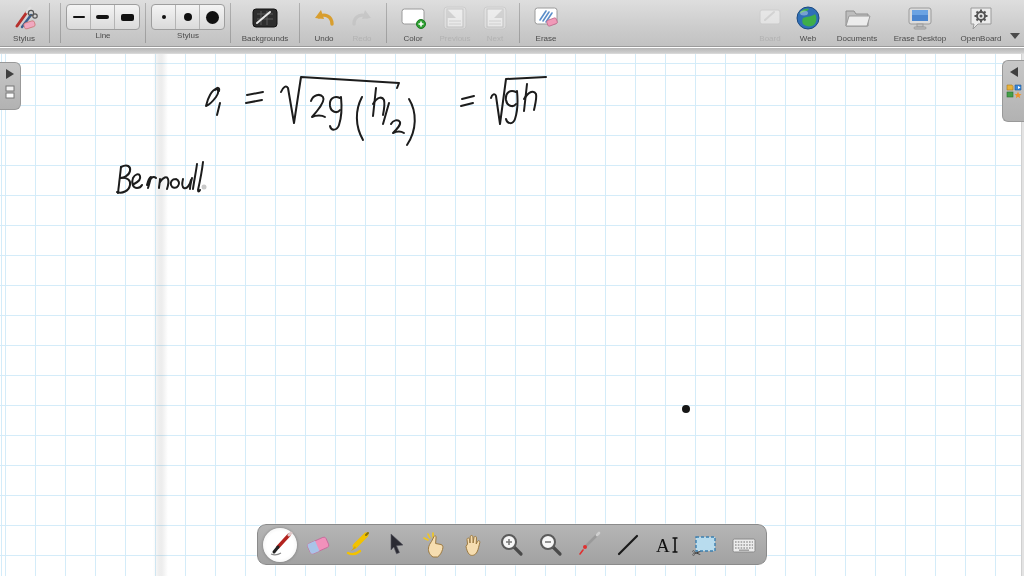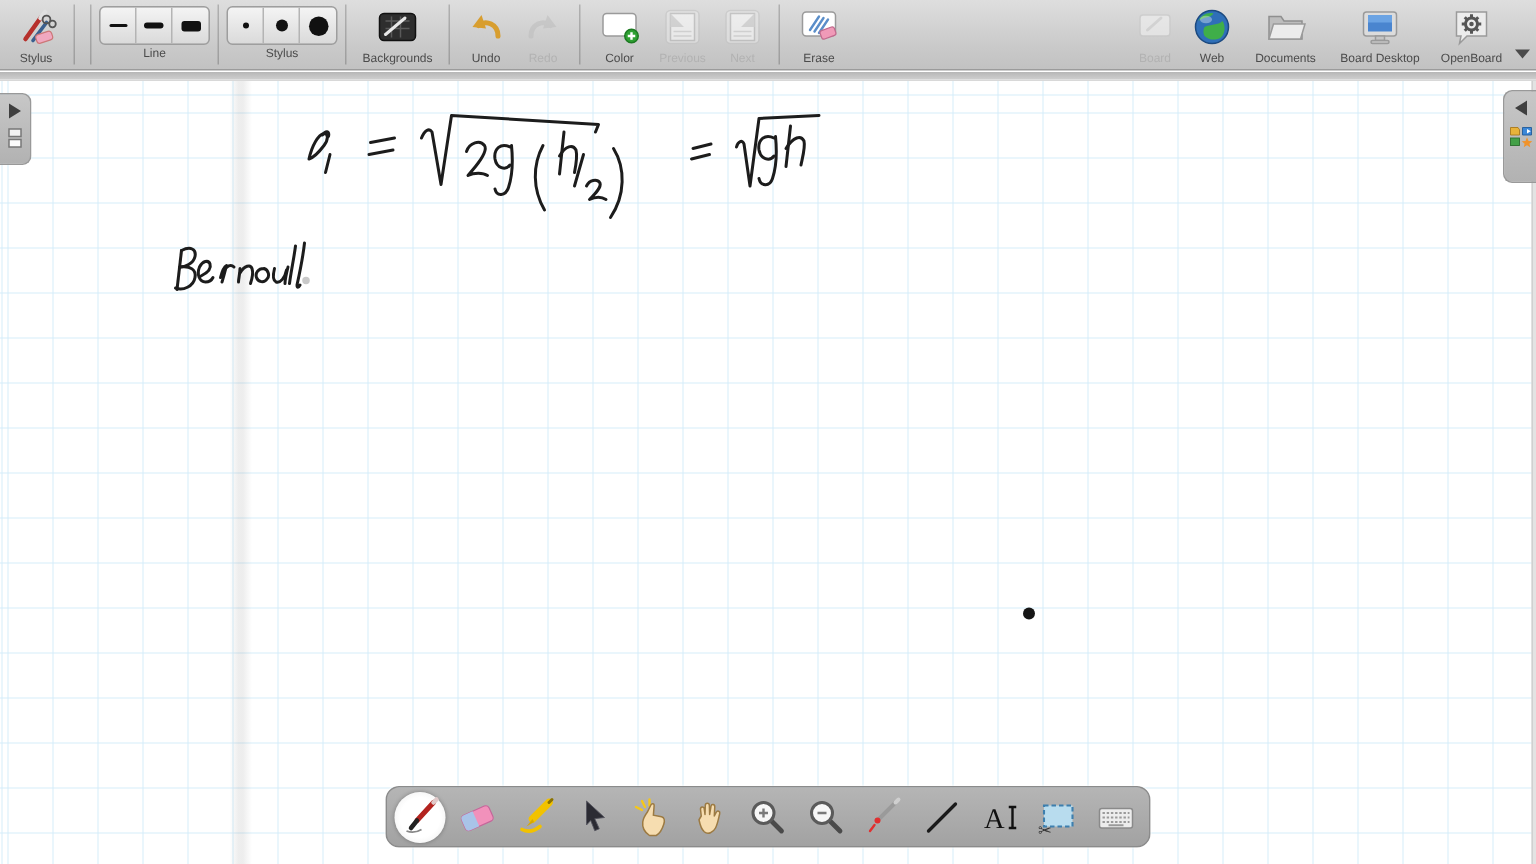--- a/index.html
+++ b/index.html
@@ -324,21 +324,21 @@
   <div class="tbi" style="width:64px">
     <div class="ticon">
       <svg width="30" height="26" viewBox="0 0 30 26">
         <rect x="4" y="3" width="22" height="16" rx="2" fill="#dcdcdc" stroke="#9a9a9a"></rect>
         <rect x="7" y="5" width="16" height="11" fill="#4a85cf"></rect>
         <rect x="7" y="5" width="16" height="5" fill="#6ba3e3"></rect>
         <rect x="12" y="19" width="6" height="3" fill="#c4c4c4" stroke="#9a9a9a"></rect>
         <rect x="9" y="22" width="12" height="2" rx="1" fill="#c4c4c4" stroke="#9a9a9a"></rect>
       </svg>
     </div>
-    <div class="tlabel">Board Desktop</div>
+    <div class="tlabel">Erase Desktop</div>
   </div>
 
   <div class="tbi" style="width:58px">
     <div class="ticon">
       <svg width="30" height="28" viewBox="0 0 30 28">
         <path d="M5 4 H25 V20 H12 L7 25 L8 20 H5 Z" fill="#ececec" stroke="#9a9a9a"></path>
         <circle cx="15" cy="12" r="4" fill="none" stroke="#555" stroke-width="2"></circle>
         <g stroke="#555" stroke-width="2">
           <path d="M15 5.5 V8 M15 16 V18.5 M8.5 12 H11 M19 12 H21.5 M10.5 7.5 L12.2 9.2 M17.8 14.8 L19.5 16.5 M19.5 7.5 L17.8 9.2 M12.2 14.8 L10.5 16.5"></path>
         </g>

